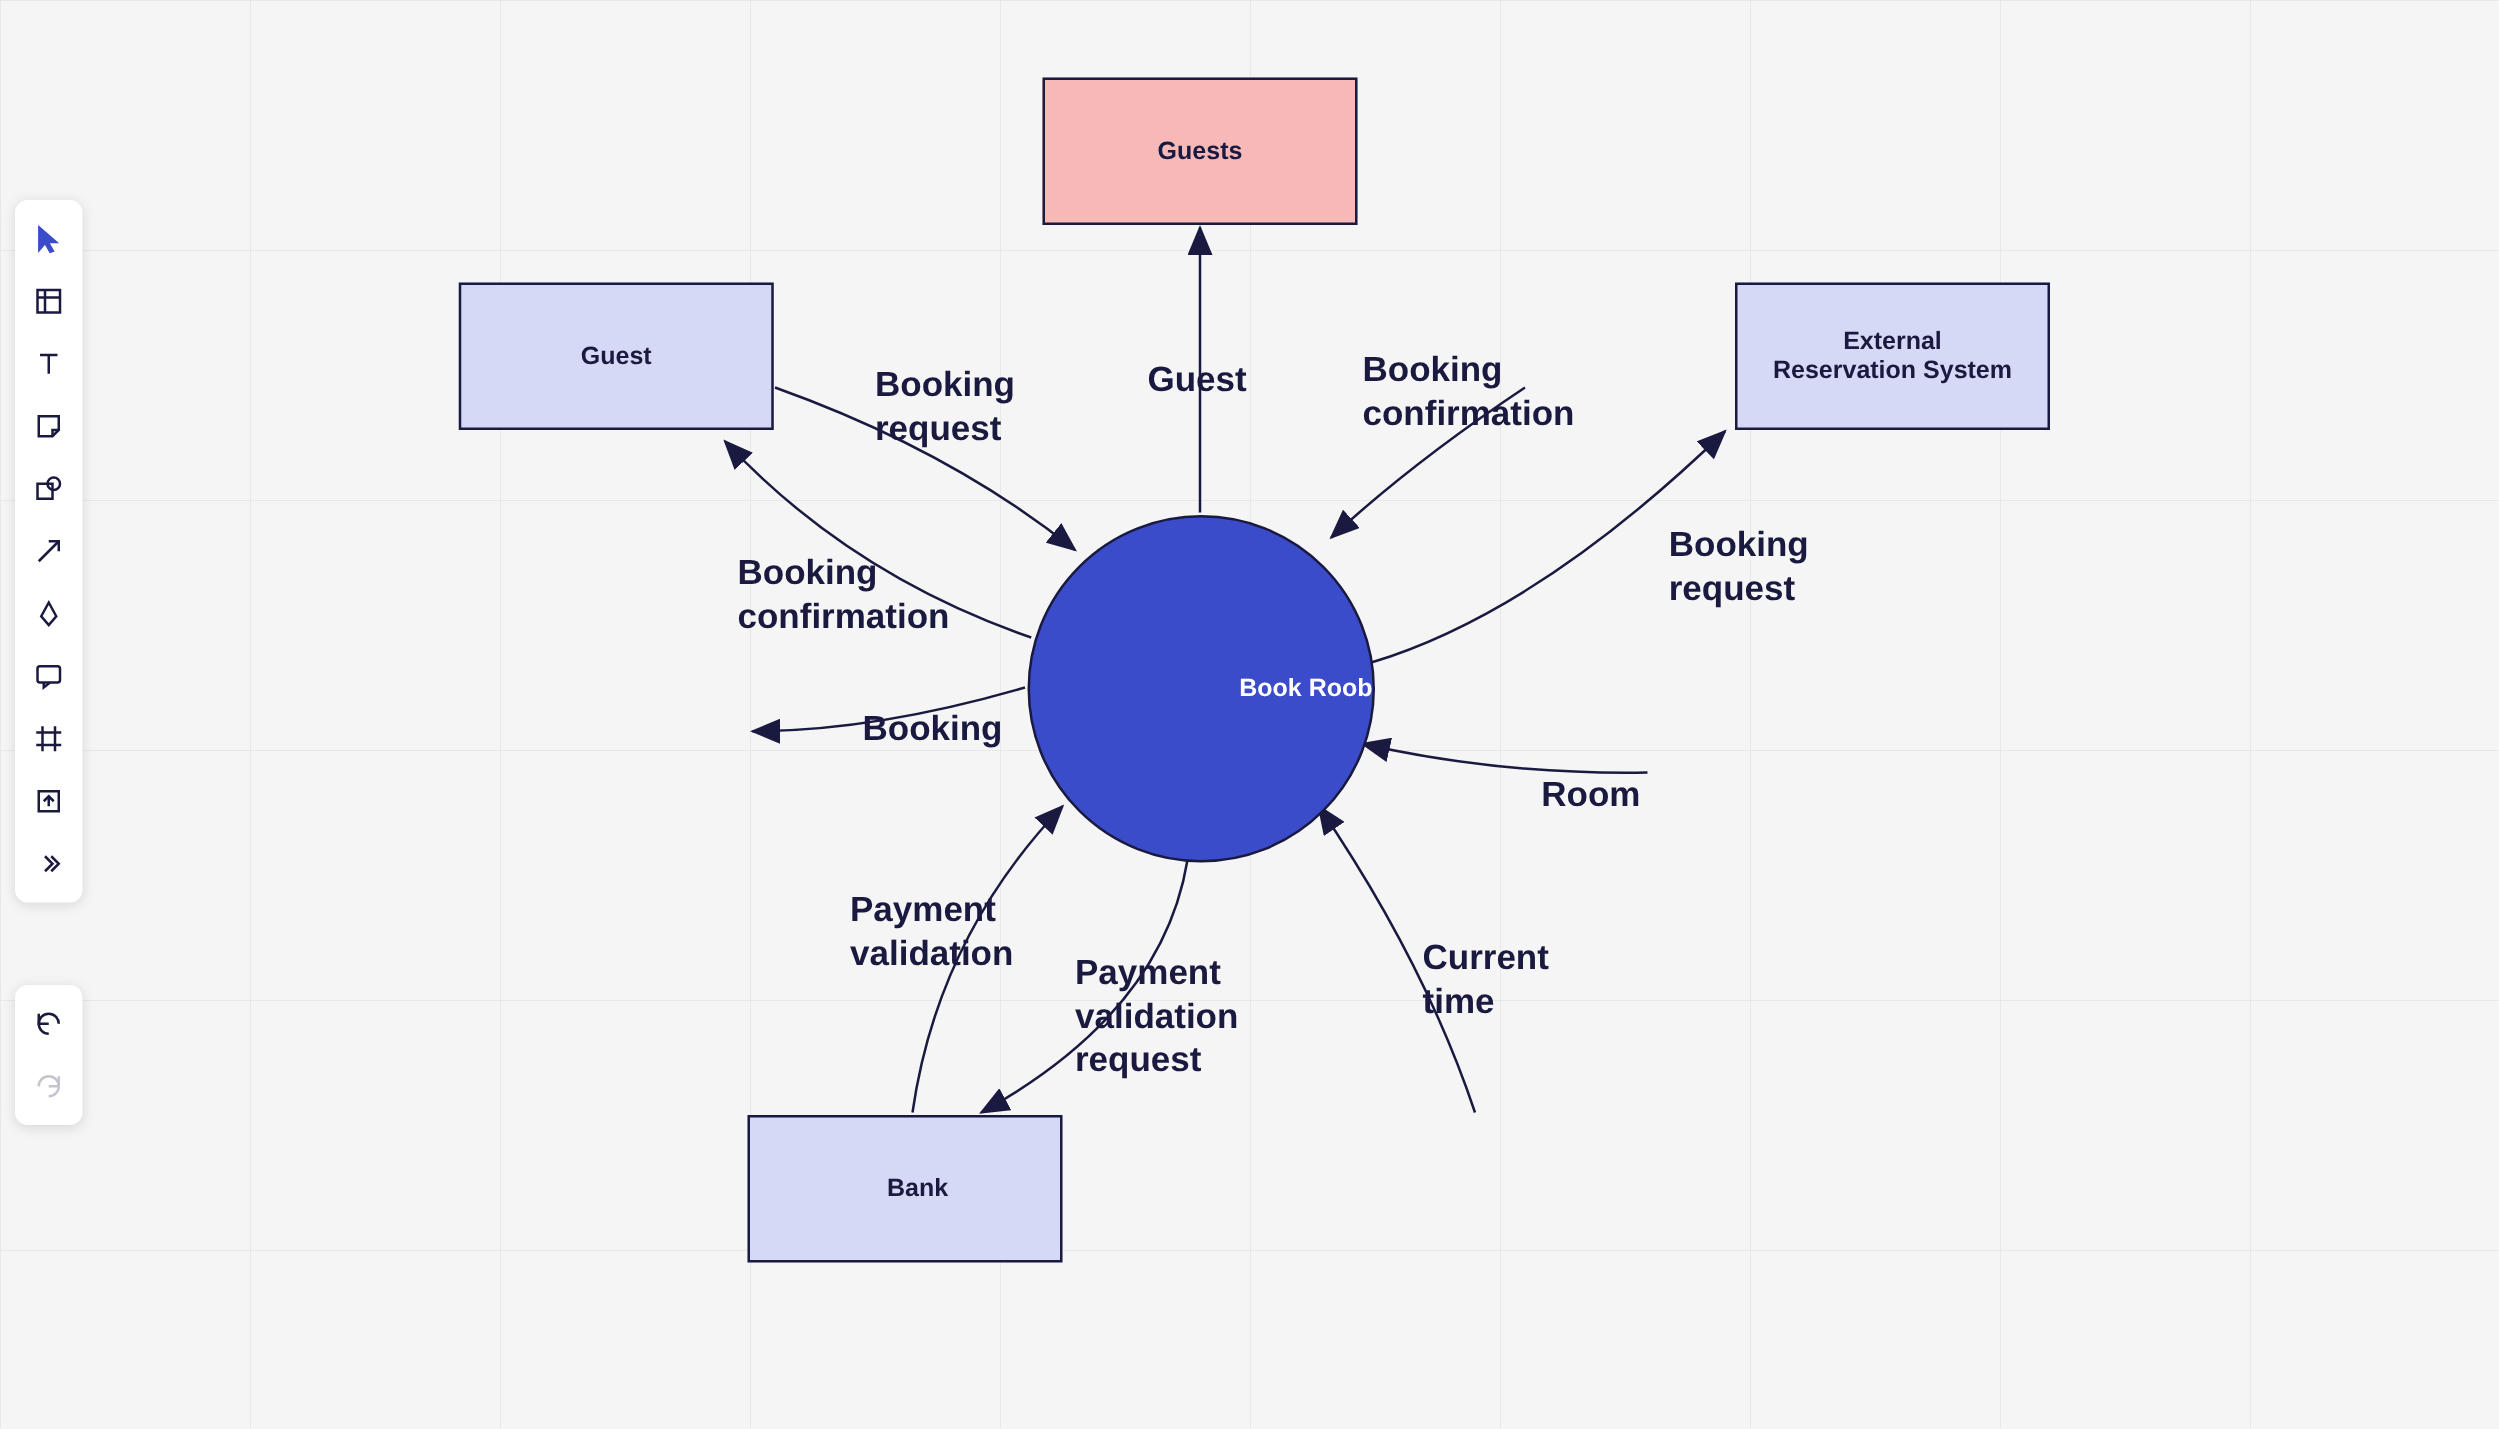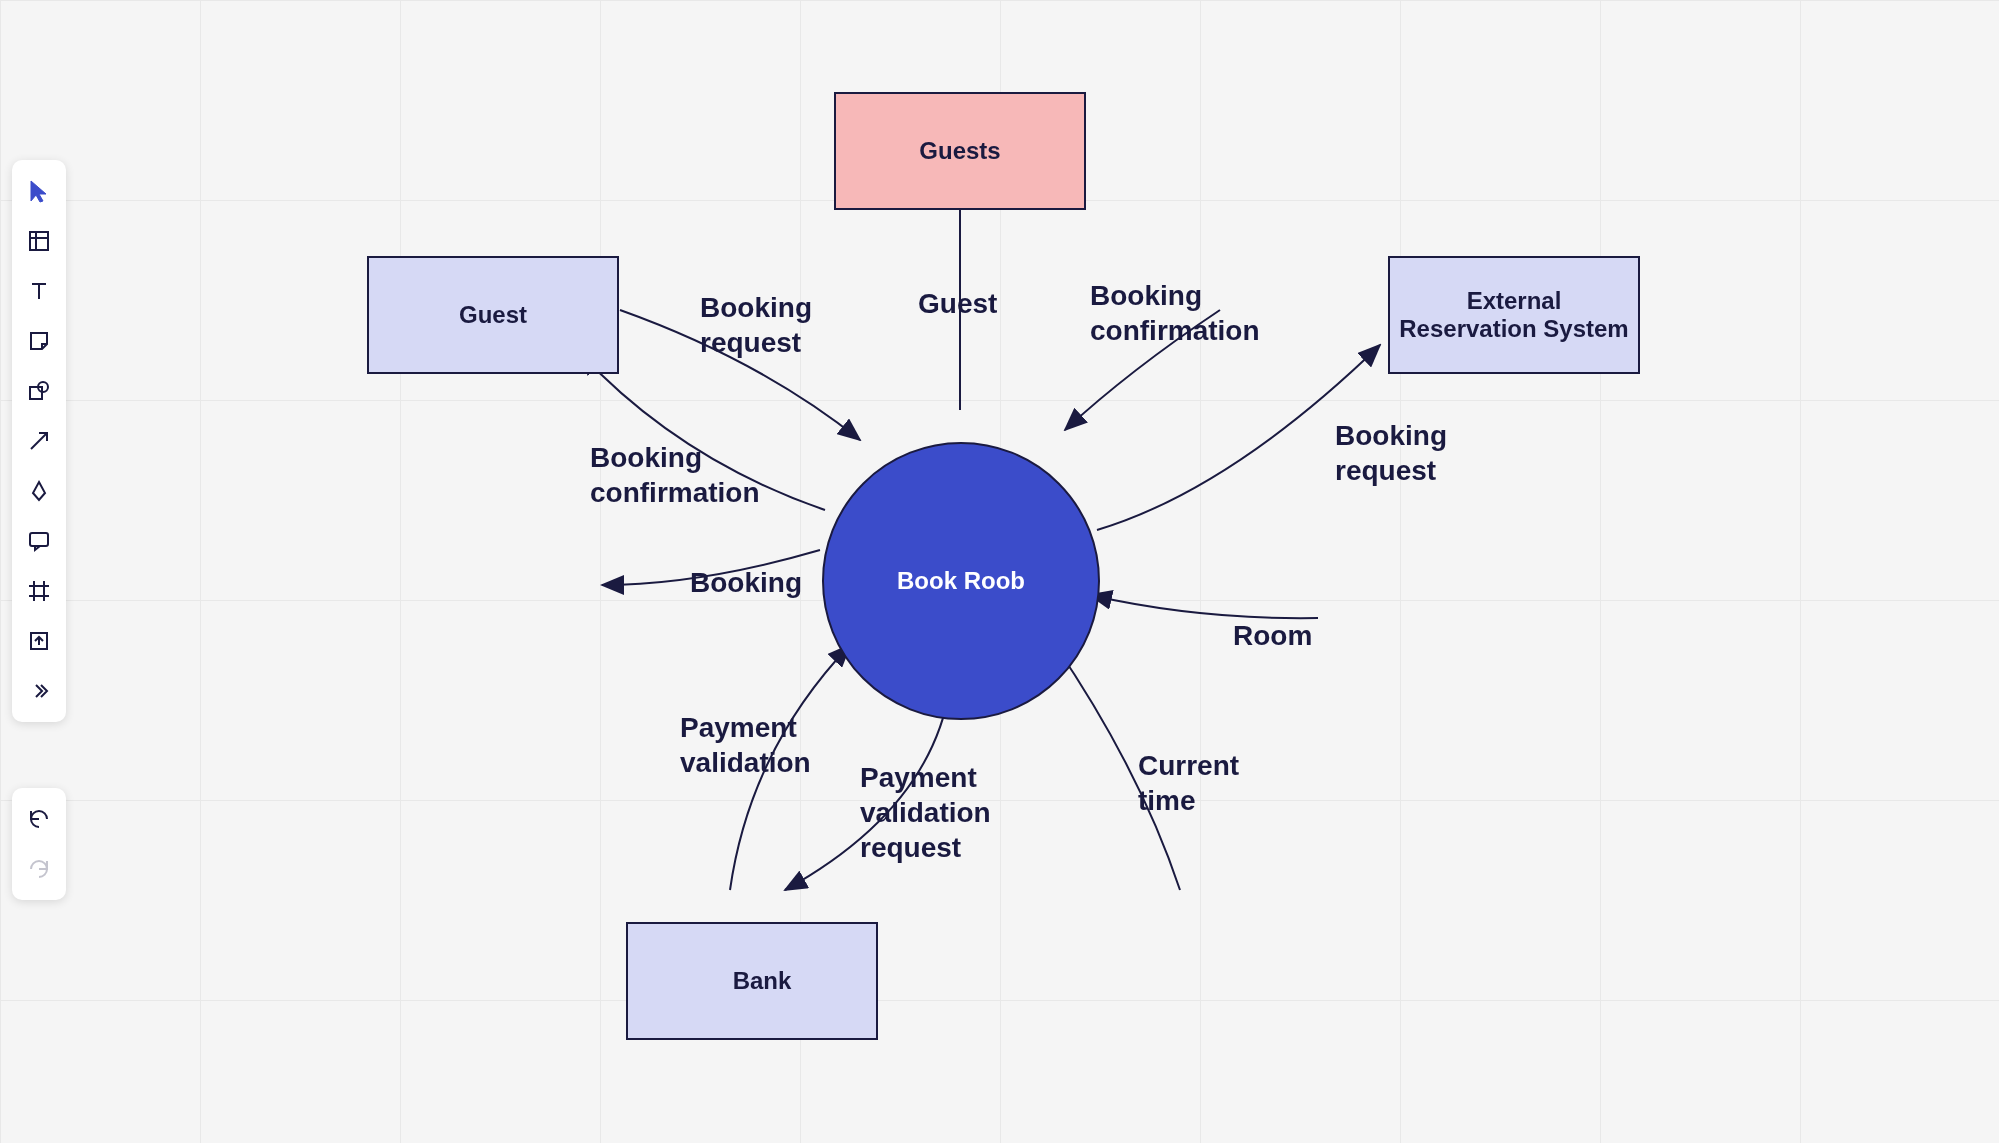--- a/index.html
+++ b/index.html
@@ -77,39 +77,39 @@
 }
 
 
 .node {
   position: absolute;
   display: flex;
   align-items: center;
   justify-content: center;
   text-align: center;
   font-weight: 700;
-  font-size: 24px;
+  font-size: 20px;
   z-index: 20;
   color: #1a1a40;
-  margin-top: 30px;
 }
 .node.rect-blue {
   background: #d6d9f5;
   border: 2px solid #1a1a40;
 }
 .node.rect-pink {
   background: #f7b8b8;
   border: 2px solid #1a1a40;
 }
 .node.circle {
   background: #3b4cca;
   border: 2px solid #1a1a40;
   border-radius: 50%;
   color: #fff;
   font-weight: 600;
+  justify-content: flex-end;
 }
 
 .edge-label {
   position: absolute;
   font-size: 28px;
   color: #1a1a40;
   z-index: 15;
   background: transparent;
   text-align: center;
   line-height: 1.25;
@@ -249,21 +249,21 @@
     <span>Guests</span>
   </div>
 
   <div class="node rect-blue" style="left:1388px; top:226px; width:252px; height:118px; white-space:pre-line;">
     <span>External
 Reservation System</span>
   </div>
 
 
 
-  <div class="node rect-blue" style="left:626px; top:892px; width:252px; height:118px;padding-left:20px;">
+  <div class="node rect-blue" style="left:598px; top:892px; width:252px; height:118px;padding-left:20px;">
     <span>Bank</span>
   </div>
 
 
   <div class="edge-label" style="left:700px; top:290px; white-space:pre-line; text-align:left;">Booking
 request</div>
   <div class="edge-label" style="left:918px; top:286px;">Guest</div>
   <div class="edge-label" style="left:1090px; top:278px; white-space:pre-line; text-align:left;">Booking
 confirmation</div>
   <div class="edge-label" style="left:590px; top:440px; white-space:pre-line; text-align:left;">Booking

